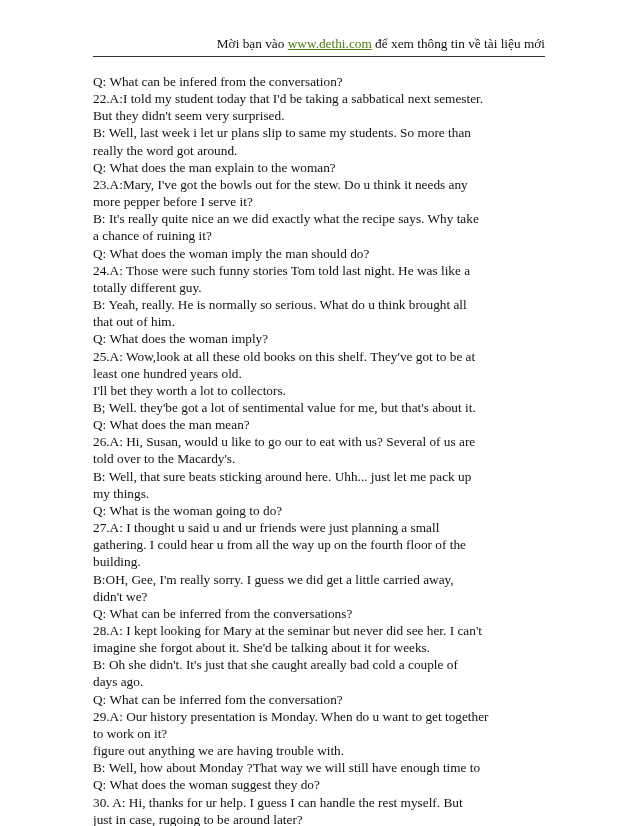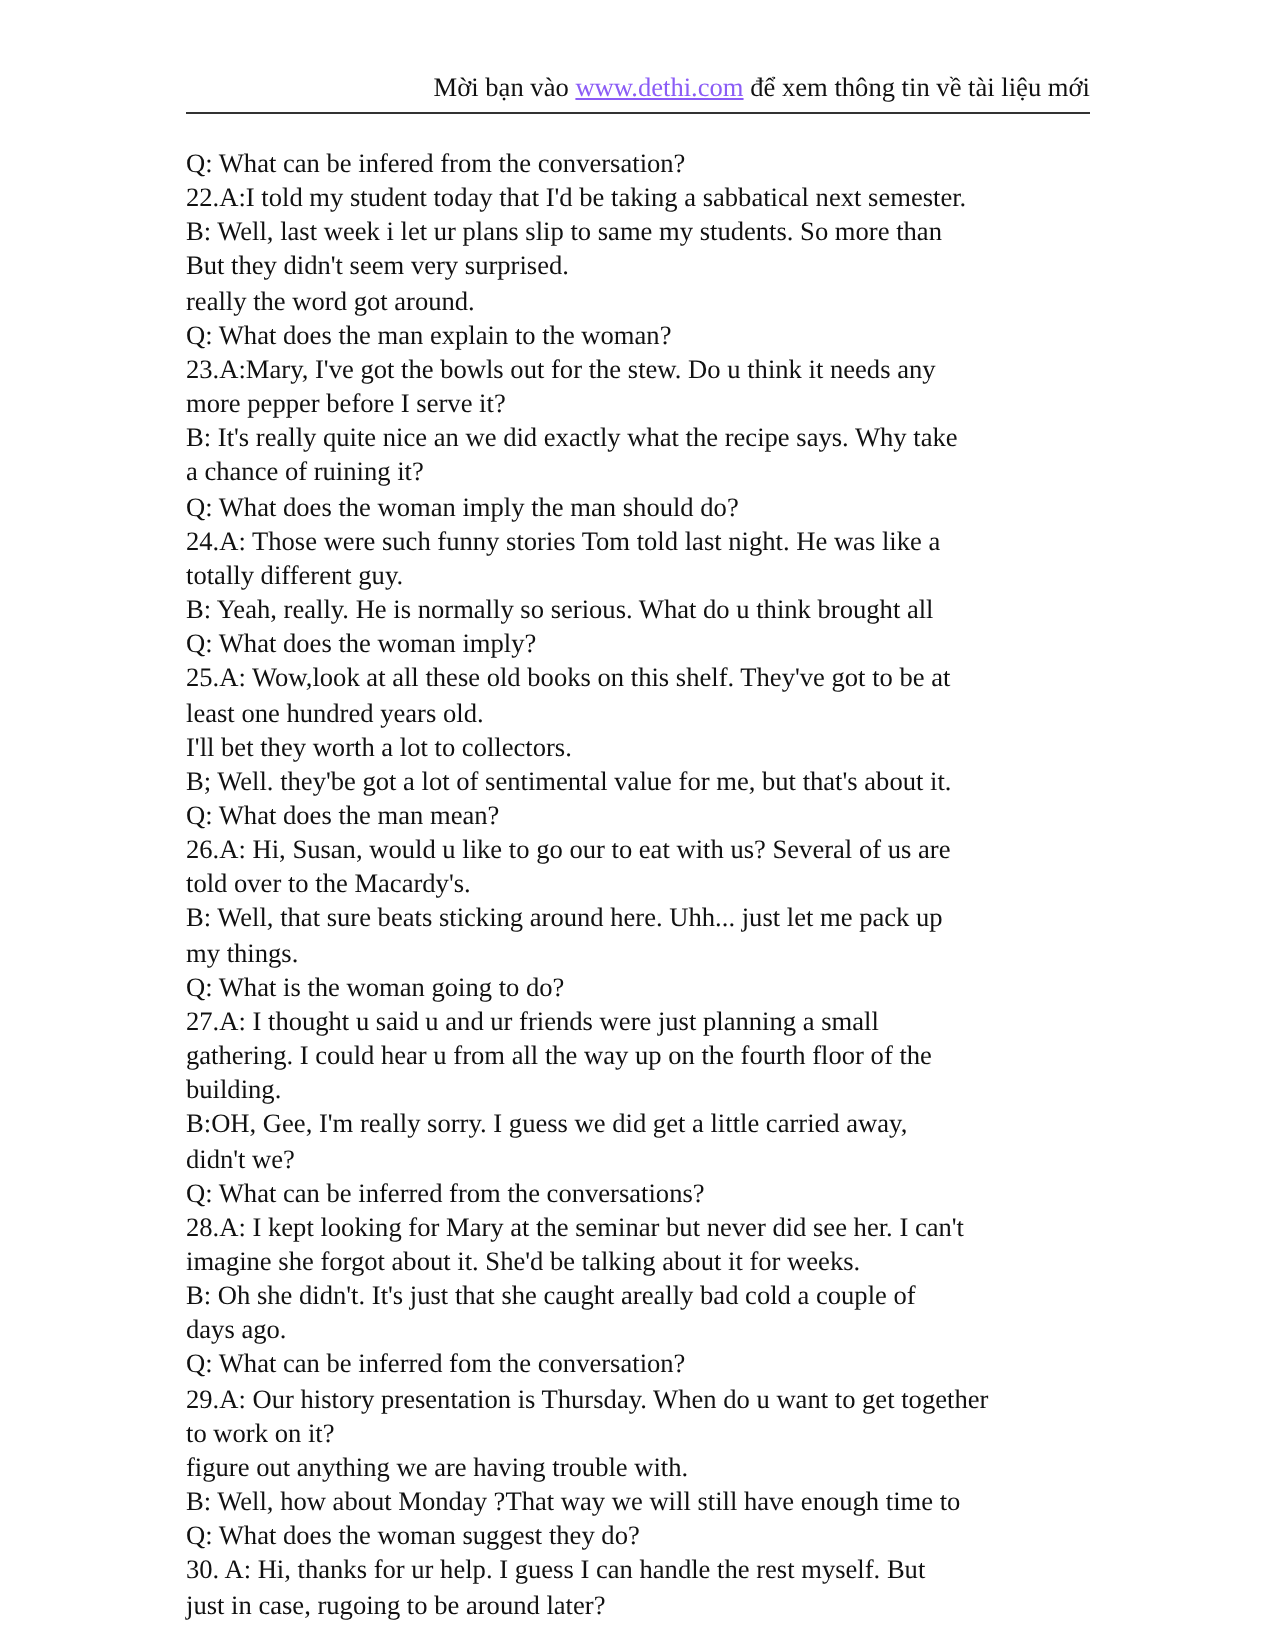--- a/index.html
+++ b/index.html
@@ -1,45 +1,46 @@
 <!DOCTYPE html>
 <html><head>
   <meta charset="utf-8">
   <style>
     html, body { margin: 0; padding: 0; background: #ffffff; }
     body { width: 638px; height: 826px; position: relative; overflow: hidden; font-family: "Liberation Serif", serif; color: #111; }
     .header { position: absolute; left: 93px; width: 452px; top: 36px; text-align: right; font-size: 13.3px; line-height: 16px; }
-    .header a { color: #8b5cf6; text-decoration: underline; text-align: center; }
+    .header a { color: #4d7c0f; text-decoration: underline; text-align: center; }
     .rule { position: absolute; left: 93px; width: 452px; top: 56px; height: 0; border-top: 1px solid #333; }
     .content { position: absolute; left: 93px; top: 73px; width: 470px; font-size: 13.3px; line-height: 17.15px; }
     .line { white-space: nowrap; }
   </style>
 </head>
 <body>
 
 <div class="header">
   <span>Mời bạn vào </span><a>www.dethi.com</a><span> để xem thông tin về tài liệu mới</span>
 </div>
 <div class="rule"></div>
 
 <div class="content" id="content">
     <div class="line">Q: What can be infered from the conversation?</div>
     <div class="line">22.A:I told my student today that I'd be taking a sabbatical next semester.</div>
+    <div class="line">But they didn't seem very surprised.</div>
     <div class="line">B: Well, last week i let ur plans slip to same my students. So more than</div>
-    <div class="line">But they didn't seem very surprised.</div>
     <div class="line">really the word got around.</div>
     <div class="line">Q: What does the man explain to the woman?</div>
     <div class="line">23.A:Mary, I've got the bowls out for the stew. Do u think it needs any</div>
     <div class="line">more pepper before I serve it?</div>
     <div class="line">B: It's really quite nice an we did exactly what the recipe says. Why take</div>
     <div class="line">a chance of ruining it?</div>
     <div class="line">Q: What does the woman imply the man should do?</div>
     <div class="line">24.A: Those were such funny stories Tom told last night. He was like a</div>
     <div class="line">totally different guy.</div>
     <div class="line">B: Yeah, really. He is normally so serious. What do u think brought all</div>
+    <div class="line">that out of him.</div>
     <div class="line">Q: What does the woman imply?</div>
     <div class="line">25.A: Wow,look at all these old books on this shelf. They've got to be at</div>
     <div class="line">least one hundred years old.</div>
     <div class="line">I'll bet they worth a lot to collectors.</div>
     <div class="line">B; Well. they'be got a lot of sentimental value for me, but that's about it.</div>
     <div class="line">Q: What does the man mean?</div>
     <div class="line">26.A: Hi, Susan, would u like to go our to eat with us? Several of us are</div>
     <div class="line">told over to the Macardy's.</div>
     <div class="line">B: Well, that sure beats sticking around here. Uhh... just let me pack up</div>
     <div class="line">my things.</div>
@@ -48,20 +49,20 @@
     <div class="line">gathering. I could hear u from all the way up on the fourth floor of the</div>
     <div class="line">building.</div>
     <div class="line">B:OH, Gee, I'm really sorry. I guess we did get a little carried away,</div>
     <div class="line">didn't we?</div>
     <div class="line">Q: What can be inferred from the conversations?</div>
     <div class="line">28.A: I kept looking for Mary at the seminar but never did see her. I can't</div>
     <div class="line">imagine she forgot about it. She'd be talking about it for weeks.</div>
     <div class="line">B: Oh she didn't. It's just that she caught areally bad cold a couple of</div>
     <div class="line">days ago.</div>
     <div class="line">Q: What can be inferred fom the conversation?</div>
-    <div class="line">29.A: Our history presentation is Thursday. When do u want to get together</div>
+    <div class="line">29.A: Our history presentation is Monday. When do u want to get together</div>
     <div class="line">to work on it?</div>
     <div class="line">figure out anything we are having trouble with.</div>
     <div class="line">B: Well, how about Monday ?That way we will still have enough time to</div>
     <div class="line">Q: What does the woman suggest they do?</div>
     <div class="line">30. A: Hi, thanks for ur help. I guess I can handle the rest myself. But</div>
     <div class="line">just in case, rugoing to be around later?</div>
   </div>
 
 </body></html>

